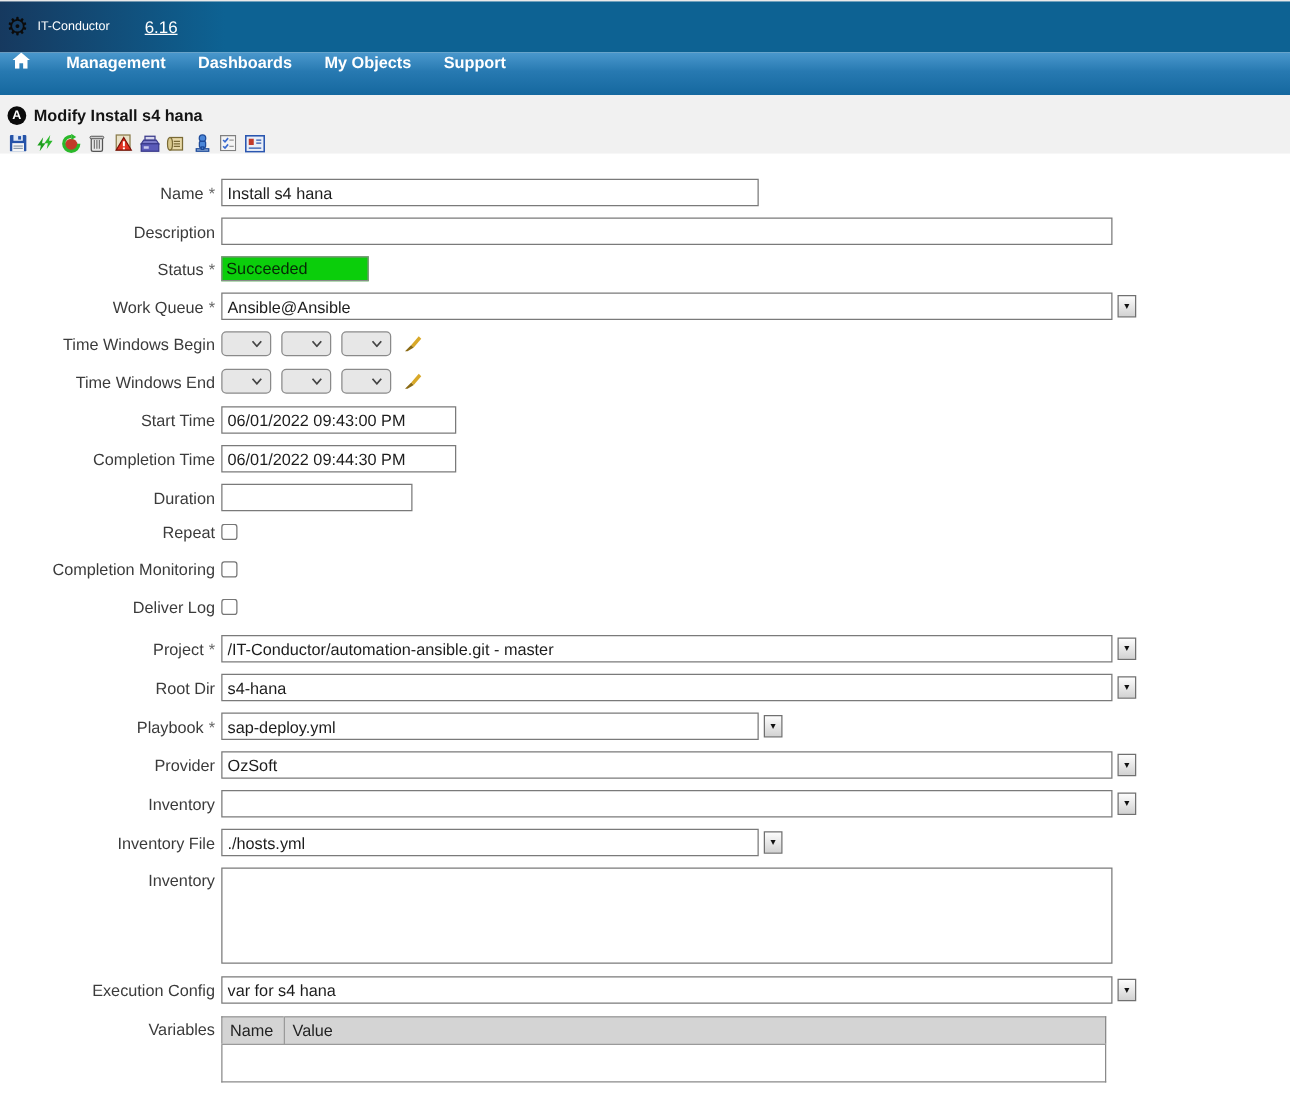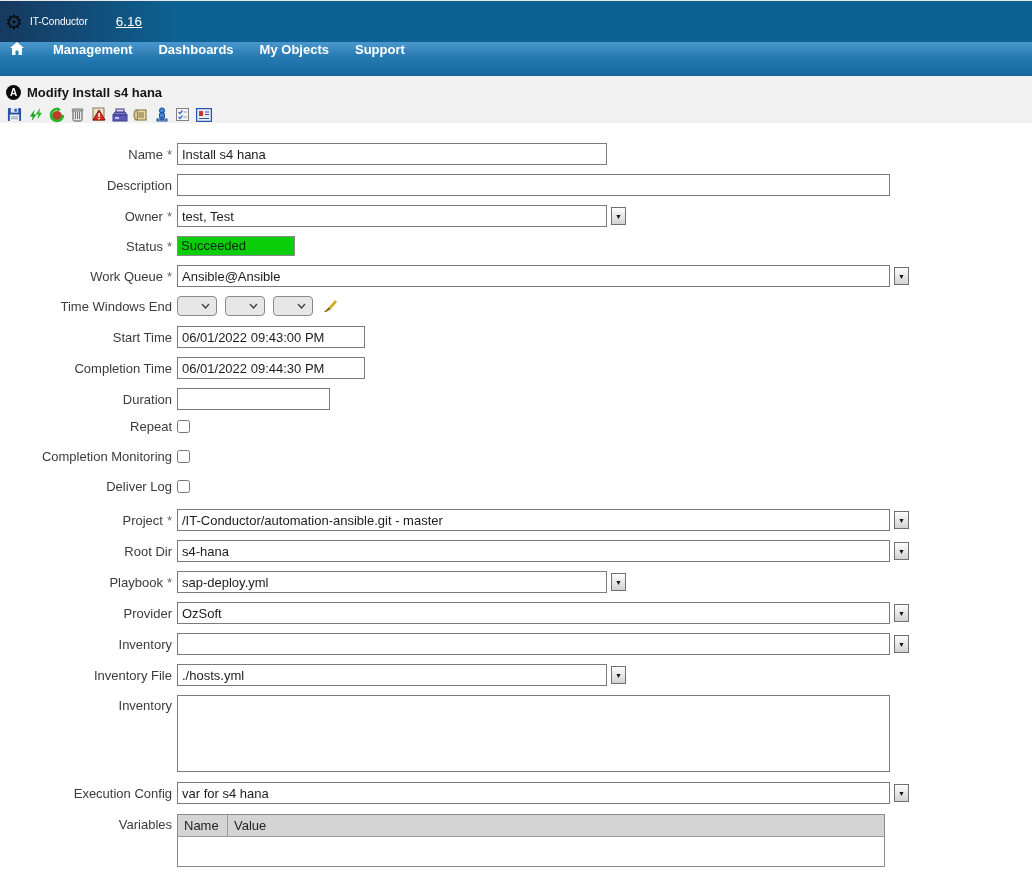--- a/index.html
+++ b/index.html
@@ -182,37 +182,54 @@
   <div class="row">
     <label class="lbl"><span>Name</span><span class="req">*</span></label>
     <input class="inp w-sm" value="Install s4 hana" style="">
   </div>
 
   <div class="row">
     <label class="lbl"><span>Description</span></label>
     <input class="inp w-full" value="" style="">
   </div>
 
-  <div class="row">
-    <label class="lbl"><span>Owner</span><span class="req">*</span></label>
-    <input class="inp w-sm" value="test, Test" style="">
-    <span class="dd">▼</span>
-  </div>
 
   <div class="row">
     <label class="lbl"><span>Status</span><span class="req">*</span></label>
     <div class="status-box">Succeeded</div>
   </div>
 
   <div class="row">
     <label class="lbl"><span>Work Queue</span><span class="req">*</span></label>
     <input class="inp w-full" value="Ansible@Ansible" style="">
     <span class="dd">▼</span>
   </div>
 
+  <div class="row tw">
+    <label class="lbl"><span>Time Windows Begin</span></label>
+    <span class="twsel">
+        <svg width="9" height="6" viewBox="0 0 9 6">
+          <polyline points="1,1 4.5,5 8,1" fill="none" stroke="#444" stroke-width="1.4"></polyline>
+        </svg>
+      </span>
+    <span class="twsel">
+        <svg width="9" height="6" viewBox="0 0 9 6">
+          <polyline points="1,1 4.5,5 8,1" fill="none" stroke="#444" stroke-width="1.4"></polyline>
+        </svg>
+      </span>
+    <span class="twsel">
+        <svg width="9" height="6" viewBox="0 0 9 6">
+          <polyline points="1,1 4.5,5 8,1" fill="none" stroke="#444" stroke-width="1.4"></polyline>
+        </svg>
+      </span>
+    <svg class="brush" viewBox="0 0 15 14">
+        <path d="M1 13 L6 8 L8 10 L3 13 Z" fill="#8a6a14"></path>
+        <path d="M6 8 L12 1 L14 3 L8 10 Z" fill="#d8a828"></path>
+      </svg>
+  </div>
 
   <div class="row tw">
     <label class="lbl"><span>Time Windows End</span></label>
     <span class="twsel">
         <svg width="9" height="6" viewBox="0 0 9 6">
           <polyline points="1,1 4.5,5 8,1" fill="none" stroke="#444" stroke-width="1.4"></polyline>
         </svg>
       </span>
     <span class="twsel">
         <svg width="9" height="6" viewBox="0 0 9 6">

